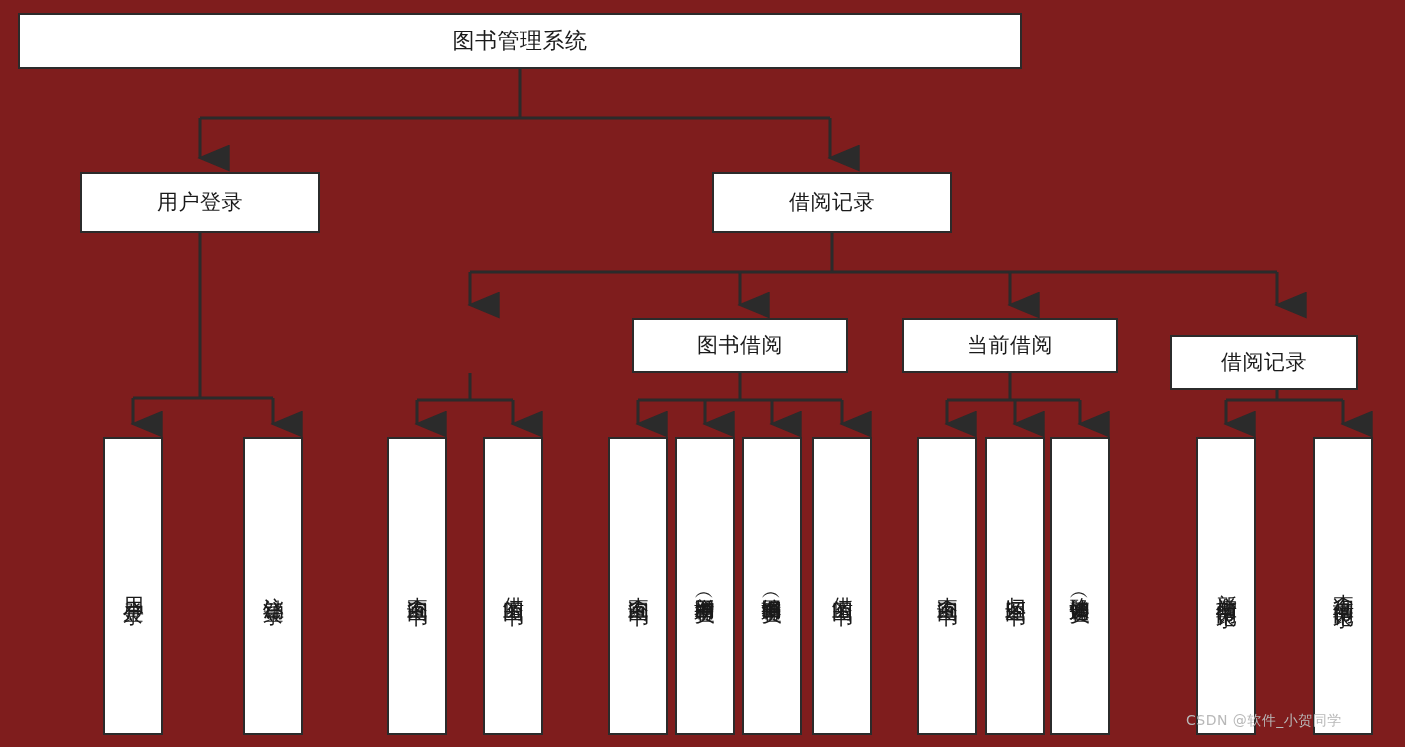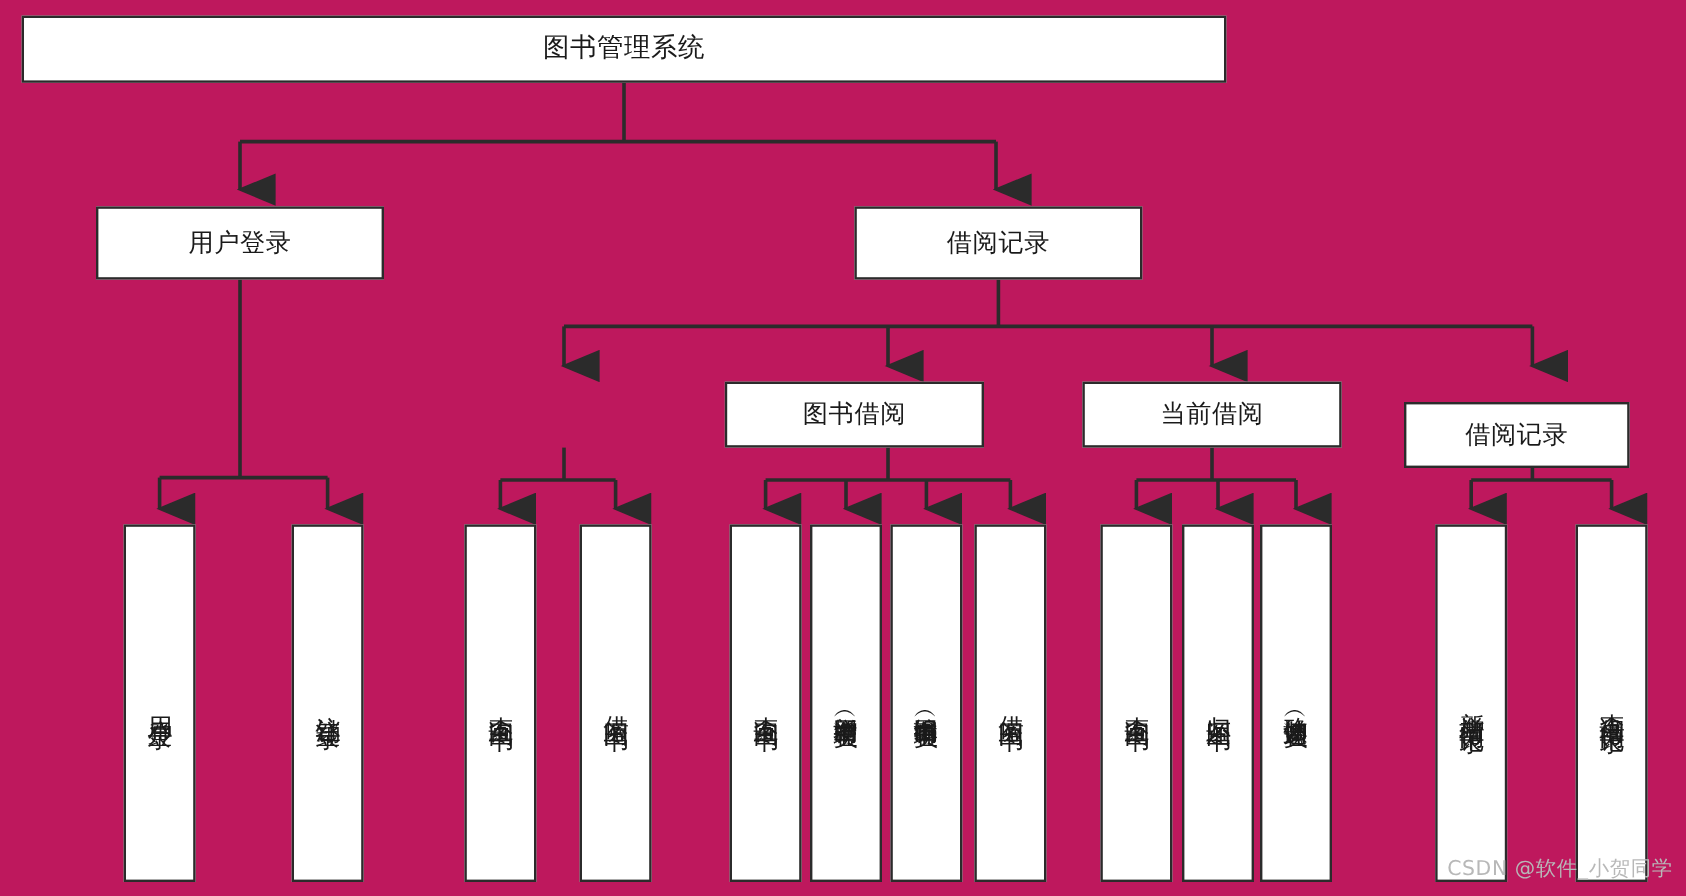--- a/index.html
+++ b/index.html
@@ -8,21 +8,21 @@
     padding: 0;
     background: #ffffff;
   }
   body {
     font-family: "DejaVu Sans", "Liberation Sans", sans-serif;
   }
   #diagram {
     position: relative;
     width: 1405px;
     height: 747px;
-    background: #be185d;
+    background: #7f1d1d;
     overflow: hidden;
   }
   #connectors {
     position: absolute;
     left: 0;
     top: 0;
     width: 1405px;
     height: 747px;
     pointer-events: none;
   }
@@ -61,25 +61,24 @@
     white-space: nowrap;
   }
   .leaf-long .vtext {
     letter-spacing: 1px;
     font-size: 20px;
   }
   .watermark {
     position: absolute;
     left: 1186px;
     top: 712px;
-    font-size: 17px;
+    font-size: 14px;
     color: #b8b8b8;
     white-space: nowrap;
     letter-spacing: 0.5px;
-    margin-left: 20px;
   }
 </style>
 </head>
 <body>
 
 <div id="diagram">
 
   <svg id="connectors" viewBox="0 0 1405 747" width="1405" height="747">
     <defs>
       <marker id="arrow" viewBox="0 0 10 12" refX="5" refY="11" markerWidth="9" markerHeight="11" orient="auto-start-reverse">
@@ -134,21 +133,21 @@
     <span class="htext">图书管理系统</span>
   </div>
 
   <div class="node horiz" style="left:80px; top:172px; width:240px; height:61px;">
     <span class="htext">用户登录</span>
   </div>
   <div class="node horiz" style="left:712px; top:172px; width:240px; height:61px;">
     <span class="htext">借阅记录</span>
   </div>
 
-  <div class="node horiz" style="left:604px; top:318px; width:216px; height:55px;">
+  <div class="node horiz" style="left:632px; top:318px; width:216px; height:55px;">
     <span class="htext">图书借阅</span>
   </div>
   <div class="node horiz" style="left:902px; top:318px; width:216px; height:55px;">
     <span class="htext">当前借阅</span>
   </div>
   <div class="node horiz" style="left:1170px; top:335px; width:188px; height:55px;">
     <span class="htext">借阅记录</span>
   </div>
 
   <div class="node leaf" style="left:103px; top:437px; width:60px; height:298px;">

